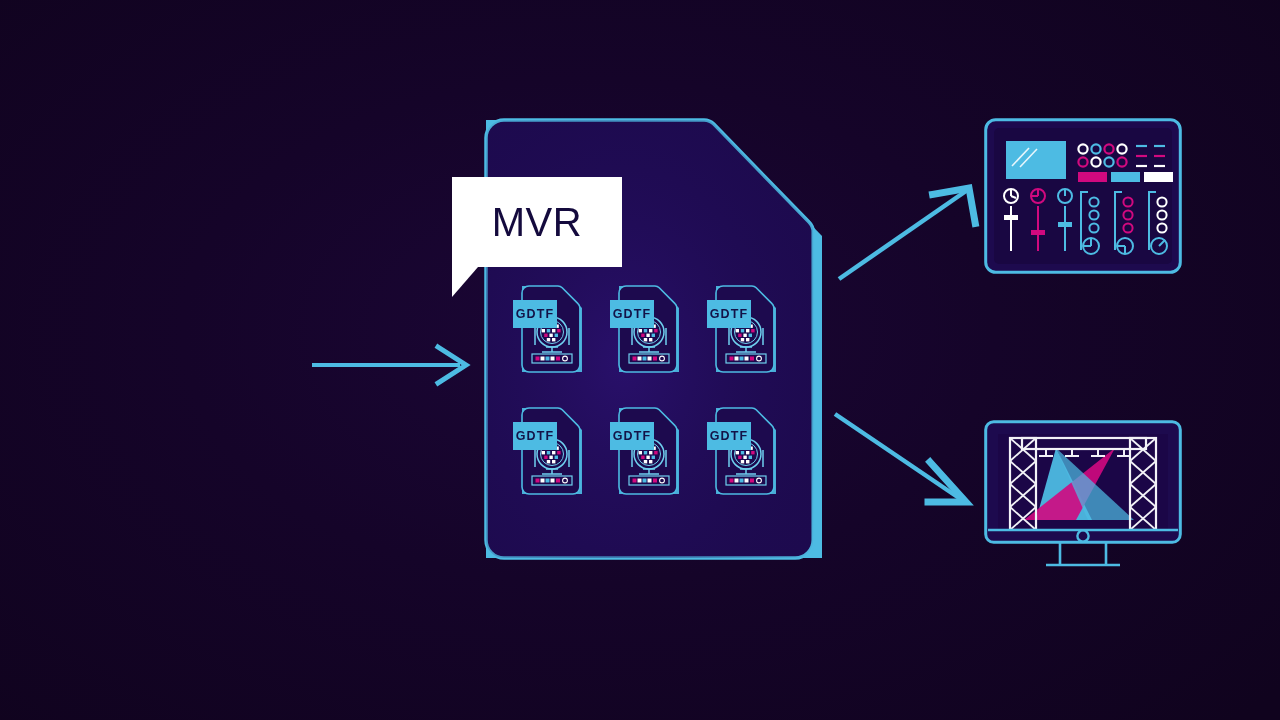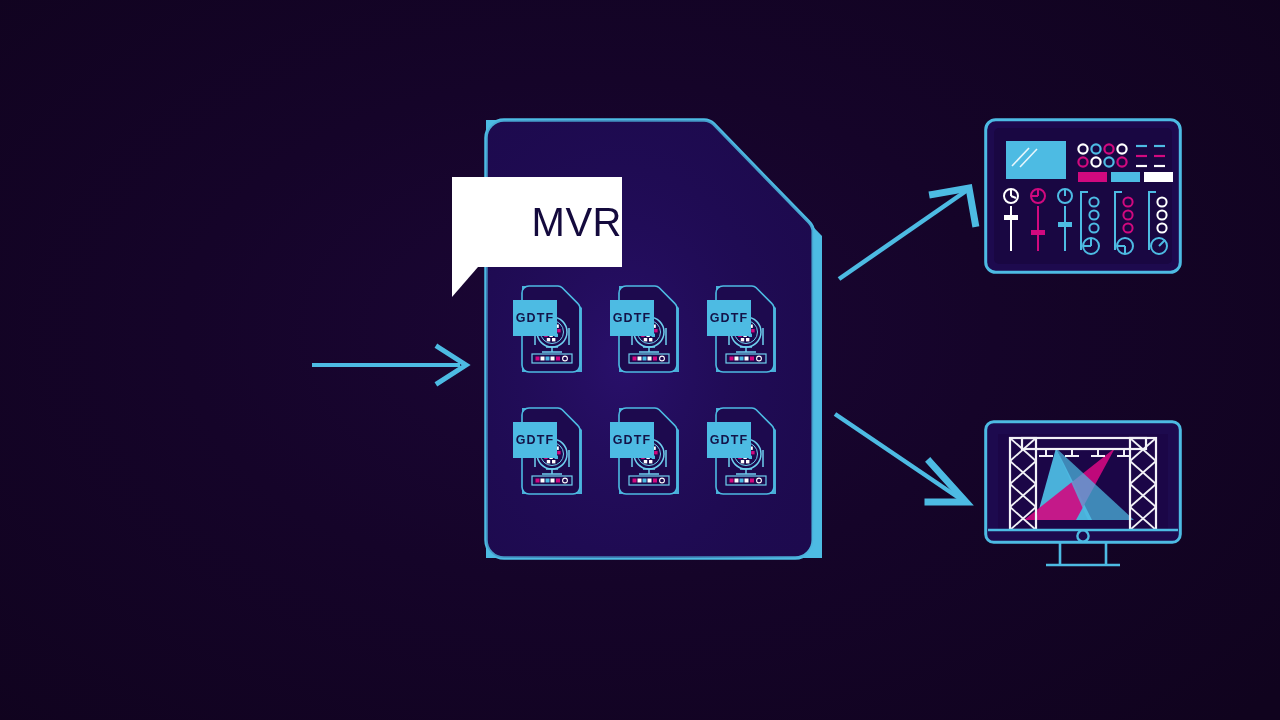--- a/index.html
+++ b/index.html
@@ -22,21 +22,21 @@
   .chip {
     position: absolute;
     background: #ffffff;
     color: #140a3d;
     display: flex;
     align-items: center;
     justify-content: center;
     letter-spacing: 0.5px;
   }
   .chip-vwx { left: 78px; top: 262px; width: 116px; height: 58px; font-size: 28px; }
-  .chip-mvr { left: 452px; top: 177px; width: 170px; height: 90px; font-size: 40px; justify-content: flex-end; }
+  .chip-mvr { left: 452px; top: 177px; width: 170px; height: 90px; font-size: 40px; }
   .chip-tail {
     position: absolute;
     width: 0; height: 0;
     border-style: solid;
   }
   
   .chip-mvr .chip-tail {
     left: 0px; top: 90px;
     border-width: 0 0 30px 26px;
     border-color: transparent transparent transparent #ffffff;
@@ -48,21 +48,21 @@
     color: #131348;
     display: flex;
     align-items: center;
     justify-content: center;
     font-size: 12.5px;
     font-weight: 700;
     letter-spacing: 1.1px;
     left: -3px;
     top: 18px;
     width: 44px;
-    height: 36px;
+    height: 28px;
   }
 </style>
 </head>
 <body>
 
 <div id="stage">
 
 
   <div class="abs" style="left:310px; top:345px;">
     <svg width="164" height="40" viewBox="0 0 164 40">

